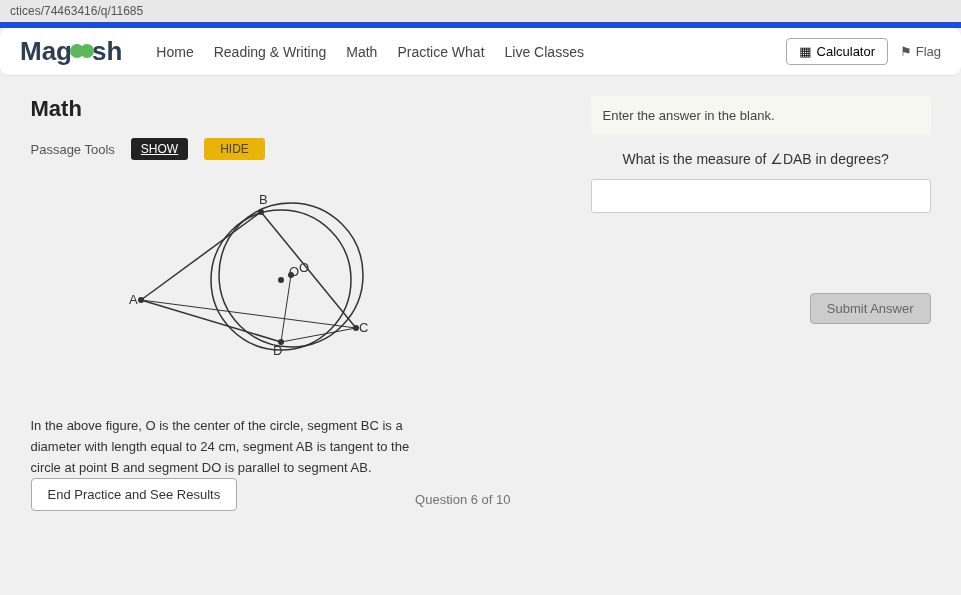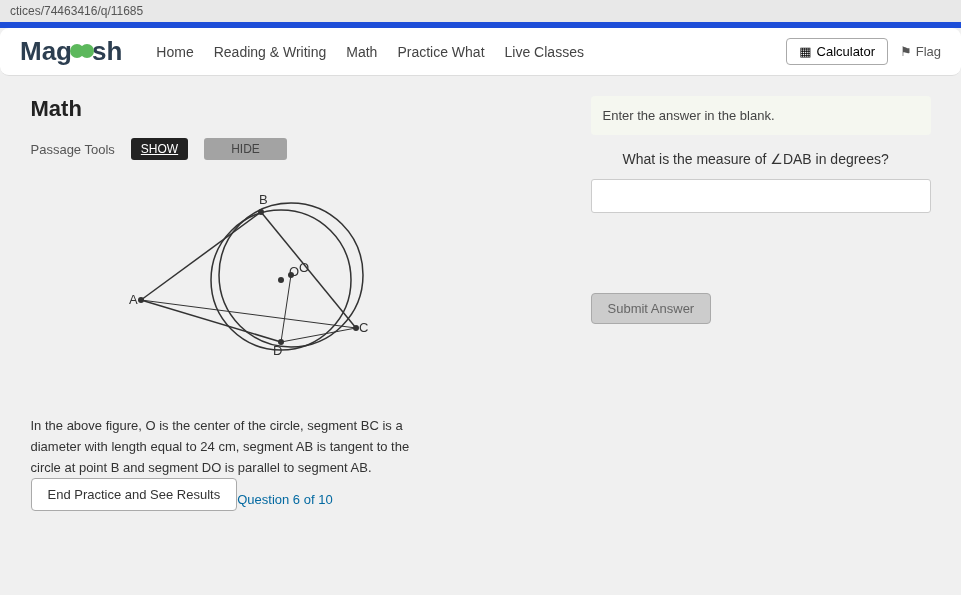--- a/index.html
+++ b/index.html
@@ -123,43 +123,43 @@
       background: #222;
       color: #fff;
       border: none;
       padding: 4px 10px;
       border-radius: 3px;
       font-size: 12px;
       cursor: pointer;
       text-decoration: underline;
     }
     .hide-btn {
-      background: #a3a3a3;
+      background: #eab308;
       color: #444;
       border: none;
-      padding: 4px 27px;
+      padding: 4px 16px;
       border-radius: 3px;
       font-size: 12px;
       cursor: pointer;
     }
     .diagram-area {
       position: relative;
       width: 320px;
       height: 220px;
       margin: 0 0 16px 20px;
     }
     .problem-text {
       font-size: 13px;
       color: #333;
       line-height: 1.6;
       max-width: 480px;
     }
     .question-counter {
       font-size: 13px;
-      color: #0369a1;
+      color: #737373;
       text-align: center;
       margin-top: 10px;
     }
     .end-practice-btn {
       border: 1px solid #aaa;
       background: #fff;
       padding: 8px 16px;
       border-radius: 4px;
       cursor: pointer;
       font-size: 13px;
@@ -184,21 +184,21 @@
       border: 1px solid #ccc;
       border-radius: 3px;
       padding: 8px;
       font-size: 14px;
       background: #fff;
       margin-bottom: 20px;
     }
     .action-buttons {
       display: flex;
       gap: 24px;
-      justify-content: space-between;
+      justify-content: flex-end;
       margin-top: 60px;
     }
     .submit-btn {
       background: #ccc;
       border: 1px solid #aaa;
       padding: 7px 16px;
       border-radius: 4px;
       cursor: pointer;
       font-size: 13px;
       color: #666;
@@ -292,21 +292,21 @@
         <text x="248" y="92" font-size="13" fill="#333">O</text>
       </svg>
     </div>
 
     <div class="problem-text">
       <span>In the above figure, O is the center of the circle, segment BC is a</span><br>
       <span>diameter with length equal to 24 cm, segment AB is tangent to the</span><br>
       <span>circle at point B and segment DO is parallel to segment AB.</span>
     </div>
 
-    <div style="display:flex; align-items:center; max-width:480px;">
+    <div style="display:flex; align-items:center; justify-content:space-between; max-width:480px;">
       <button class="end-practice-btn">End Practice and See Results</button>
       <span class="question-counter">Question 6 of 10</span>
     </div>
   </div>
 
   <div class="right-panel">
     <div class="right-panel-instruction">
       <span>Enter the answer in the blank.</span>
     </div>
     <p class="question-text">What is the measure of ∠DAB in degrees?</p>

